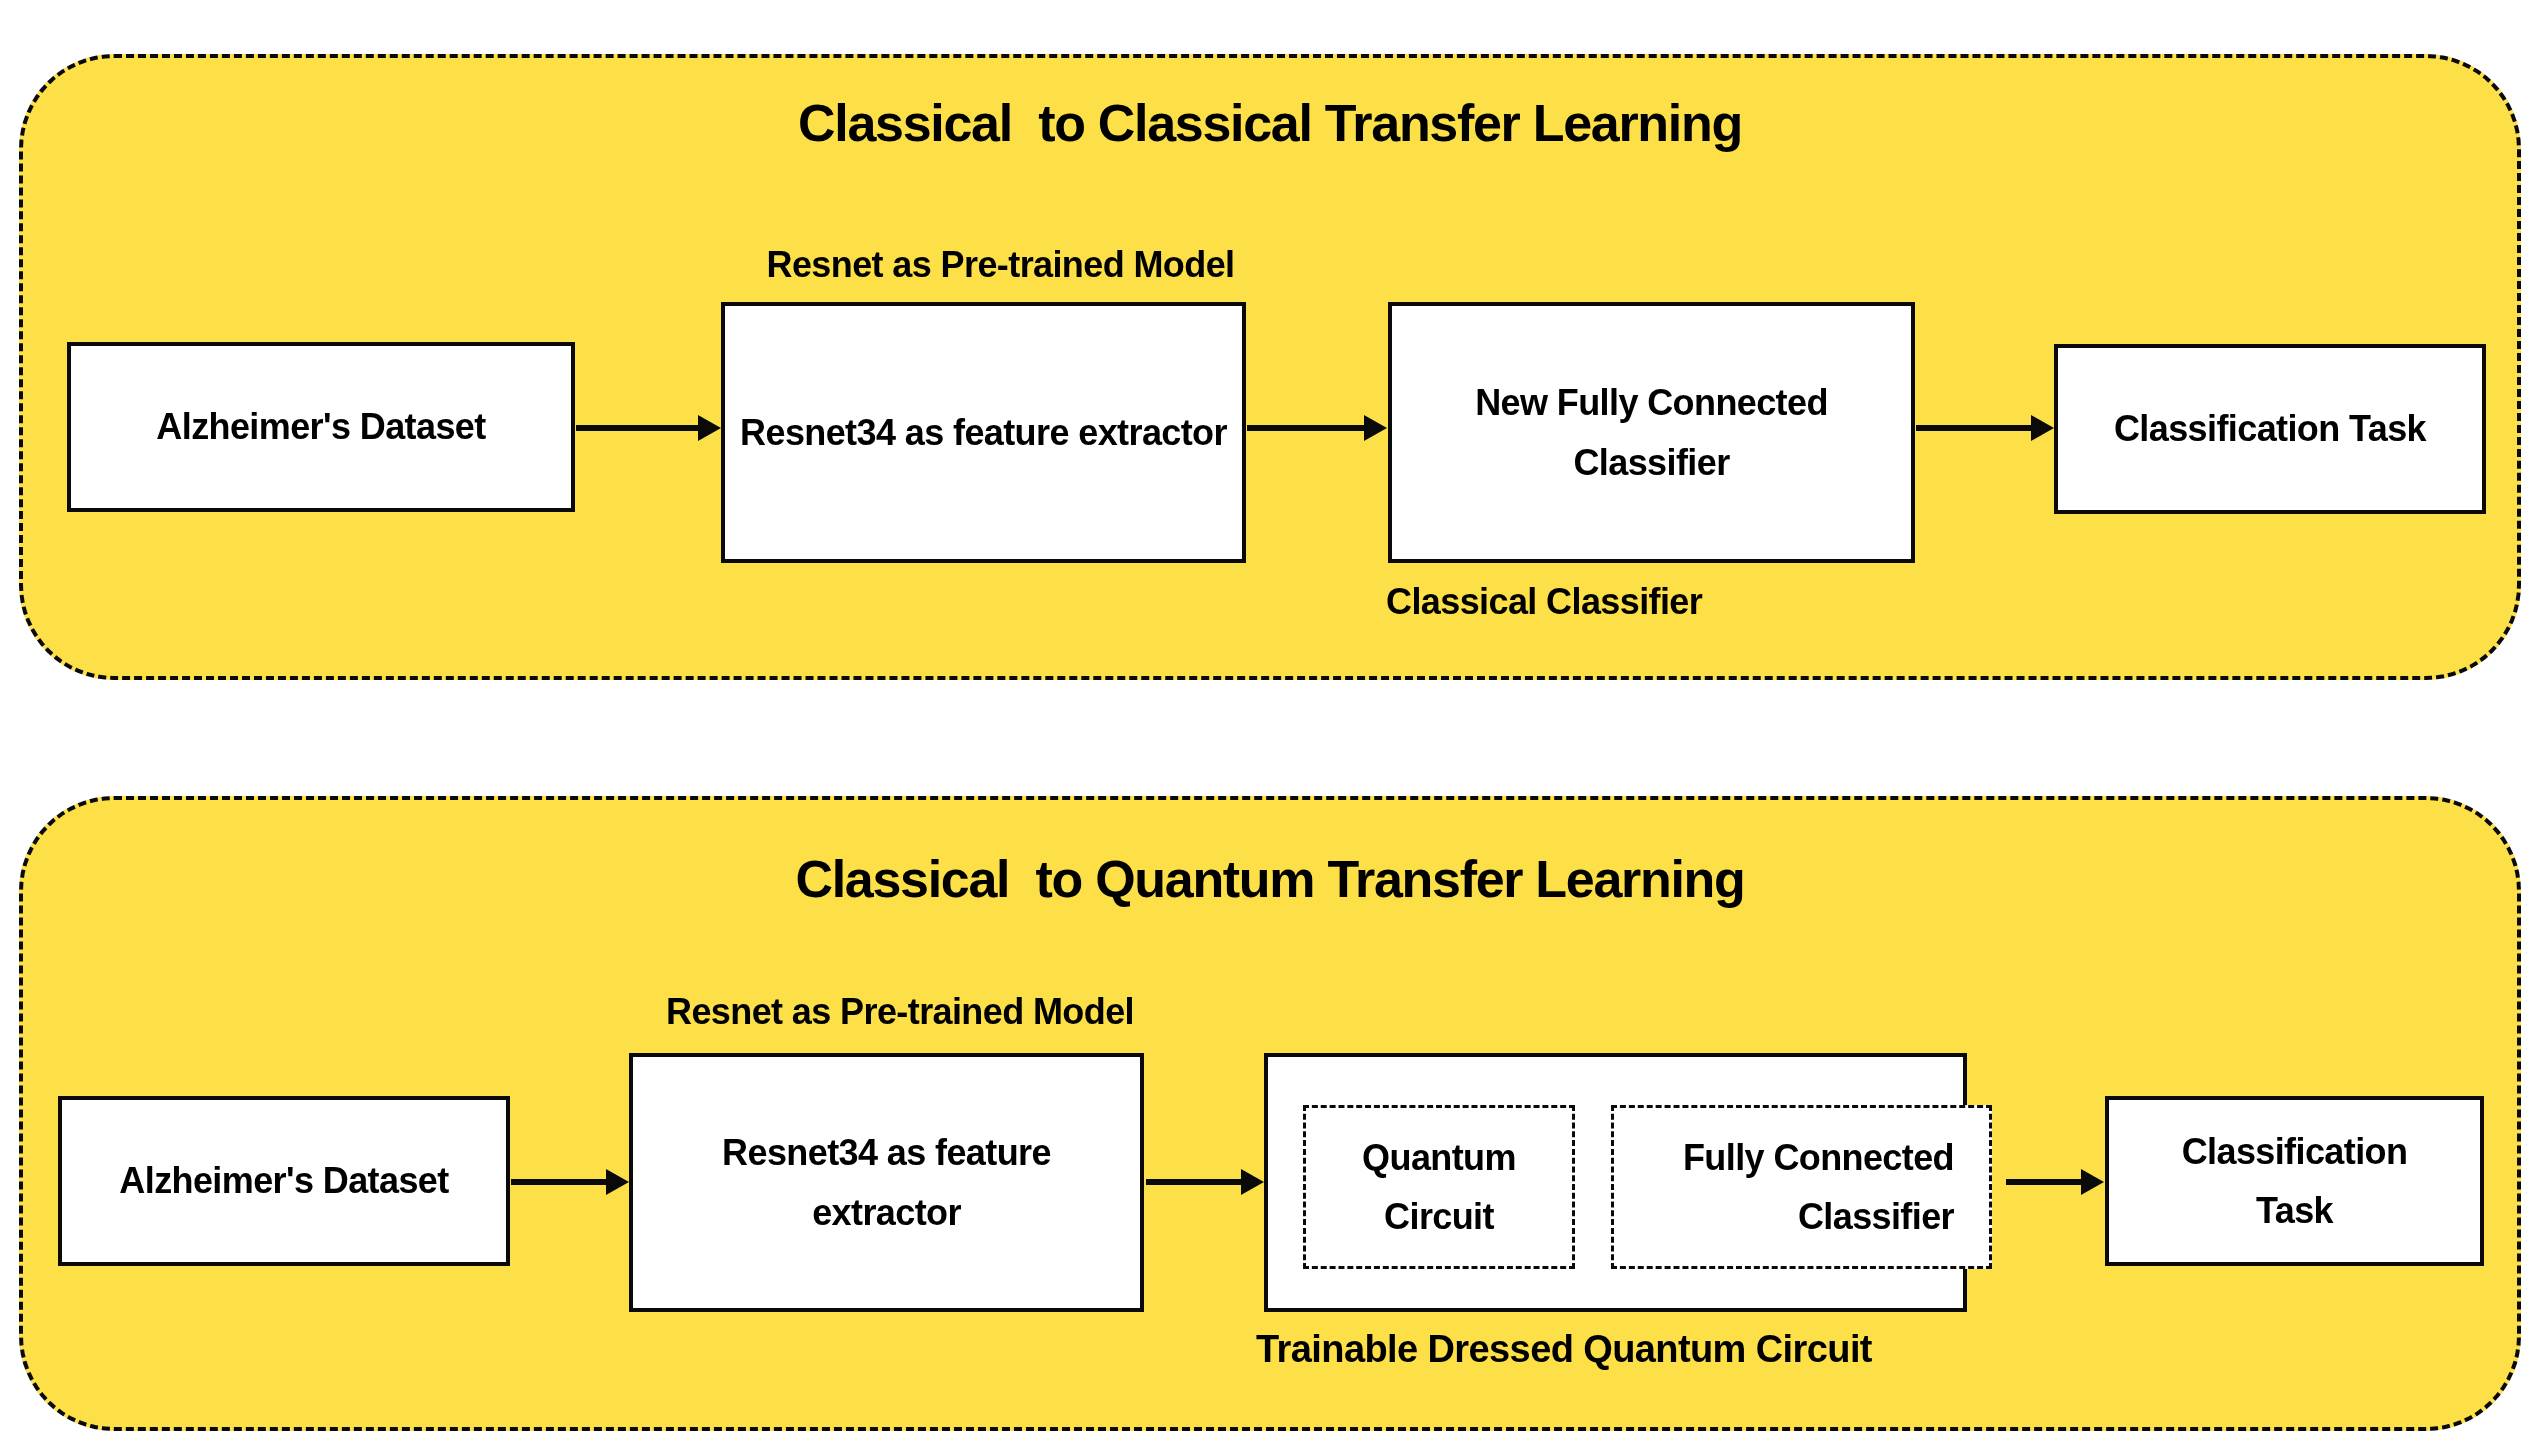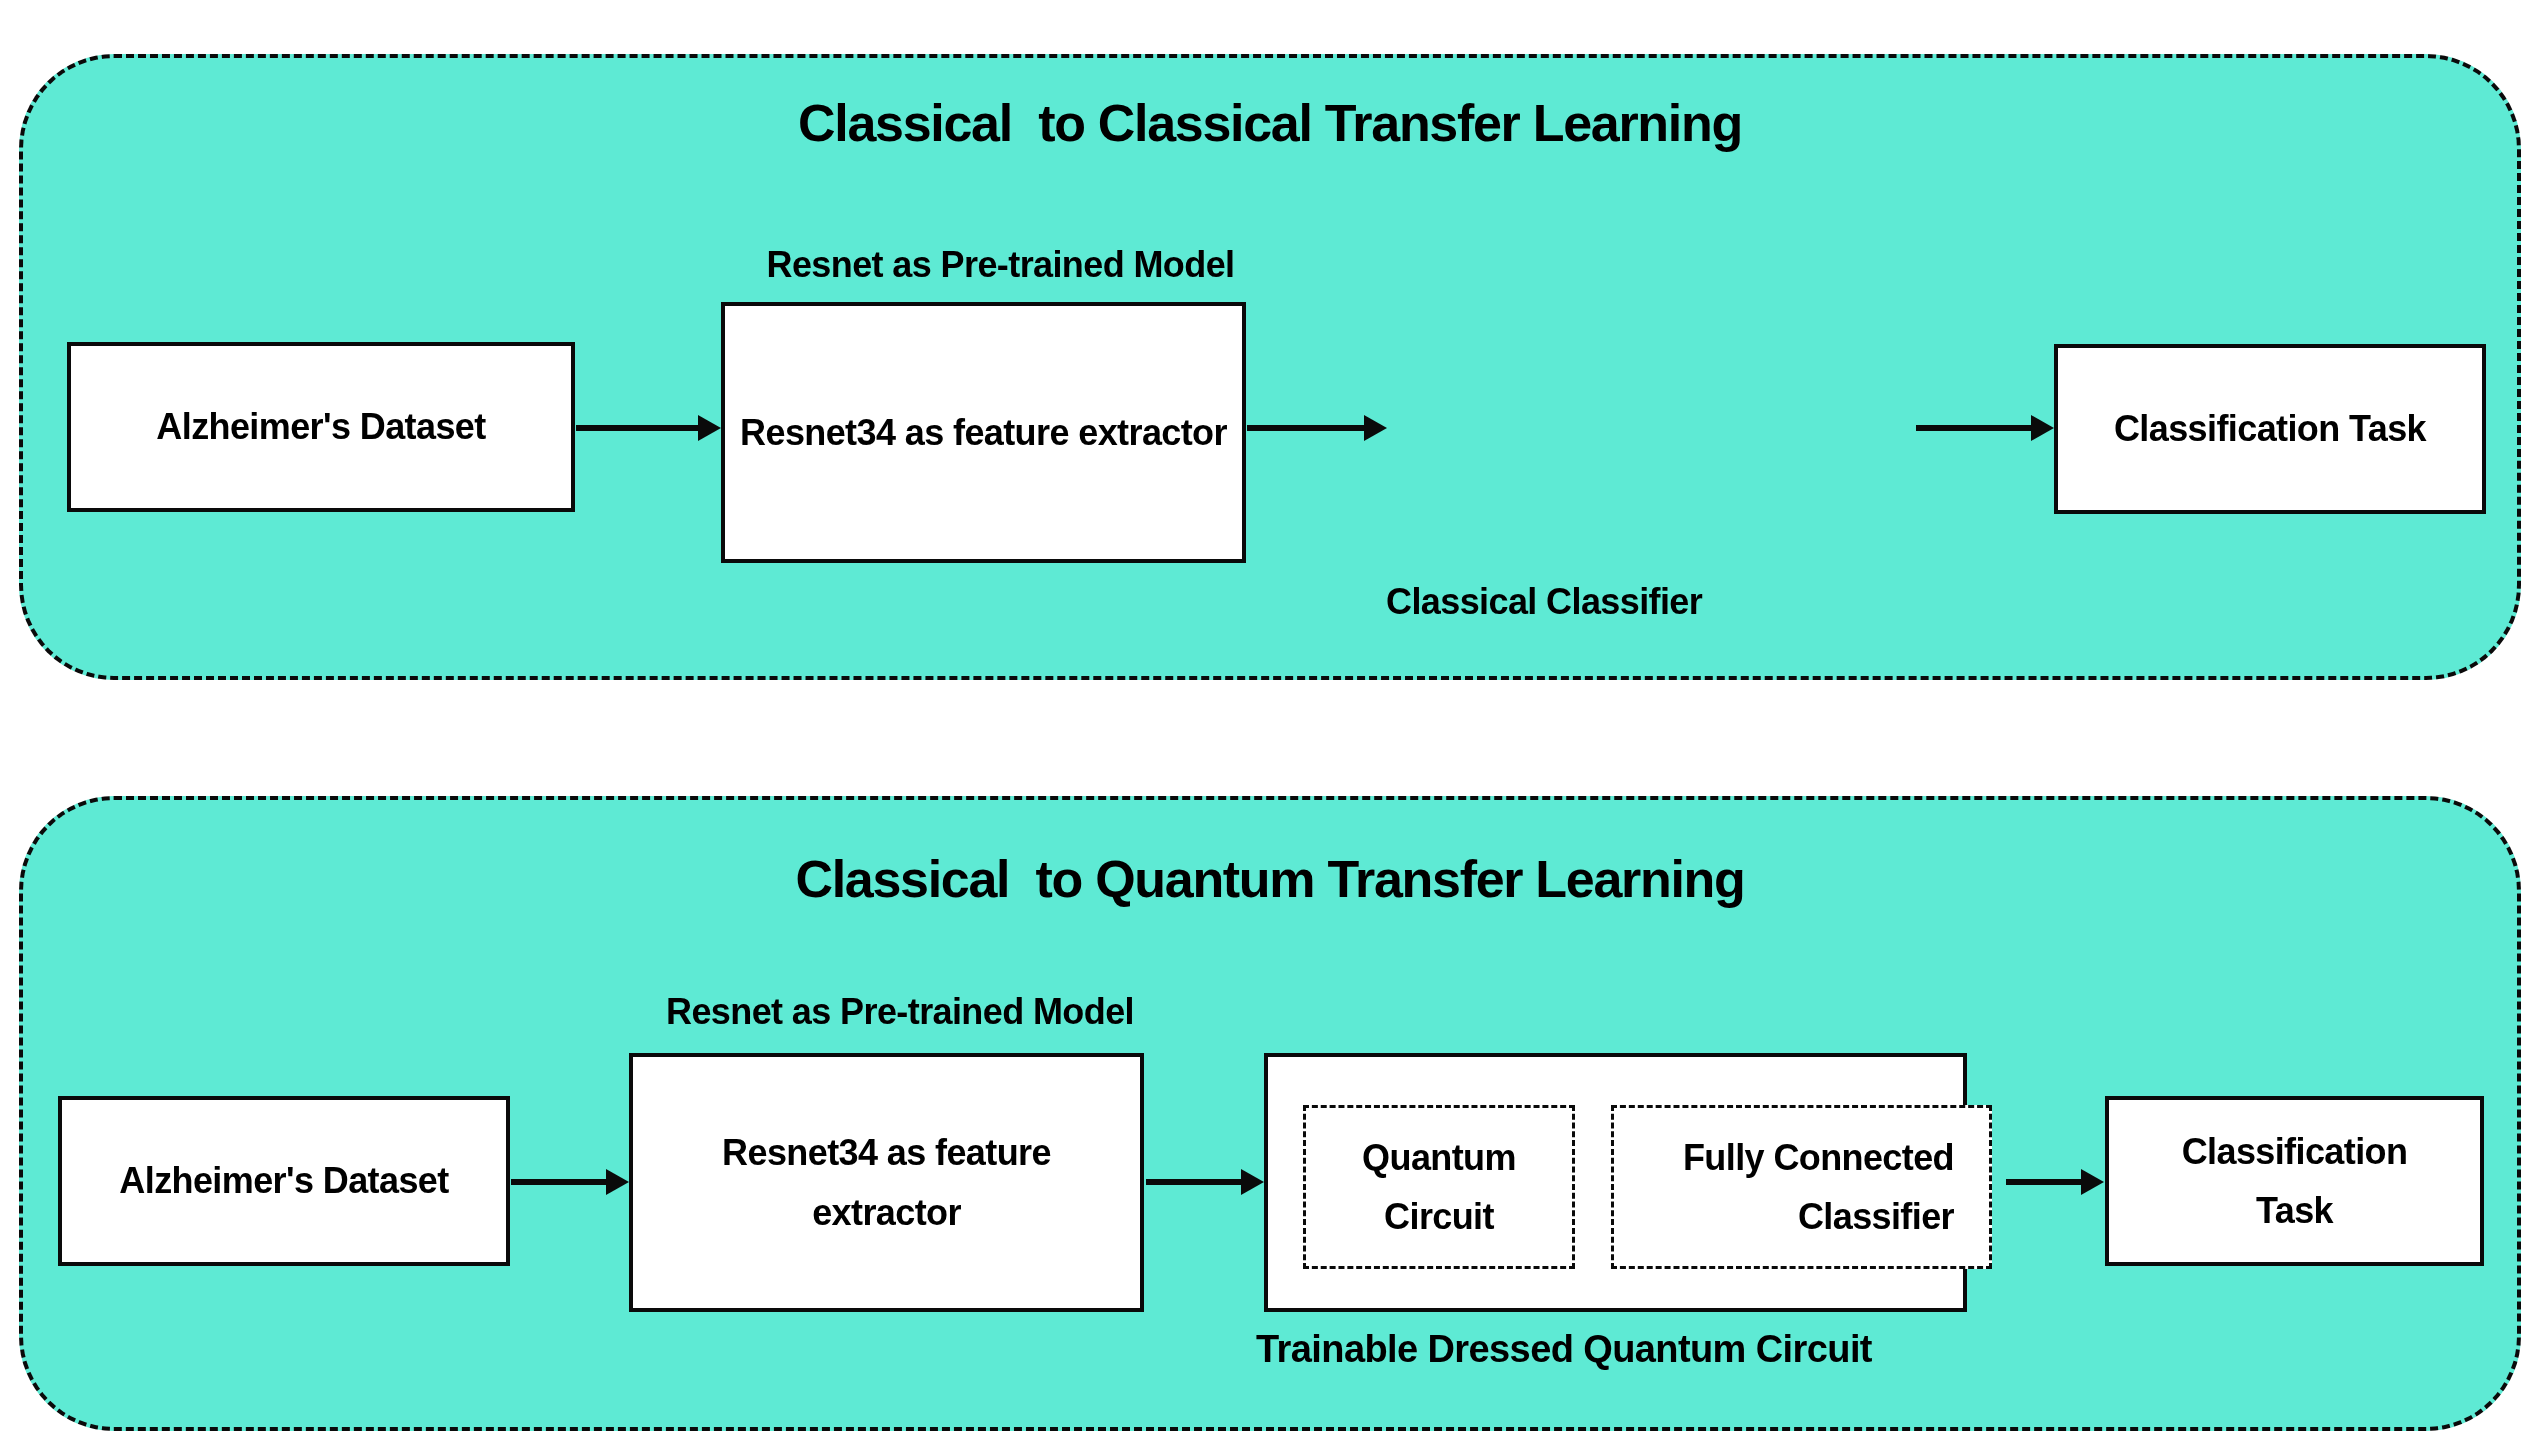--- a/index.html
+++ b/index.html
@@ -12,21 +12,21 @@
     height: 1450px;
     position: relative;
     font-family: "Liberation Sans", "DejaVu Sans", sans-serif;
     color: #000000;
     overflow: hidden;
   }
   .panel {
     position: absolute;
     border: 4.4px dashed #0a0a0a;
     border-radius: 95px;
-    background: #5eead4;
+    background: #fde047;
     text-decoration: underline;
   }
   .panel-title {
     position: absolute;
     left: 0;
     right: 0;
     text-align: center;
     font-weight: bold;
     font-size: 52px;
     letter-spacing: -1.3px;
@@ -105,20 +105,23 @@
 
   <div class="box" style="left:698px; top:244px; width:525px; height:261px;">
     <span>Resnet34 as feature extractor</span>
   </div>
 
   <div class="arrow" style="left:1224px; top:352px; width:140px;">
     <span class="shaft"></span>
     <span class="head"></span>
   </div>
 
+  <div class="box" style="left:1365px; top:244px; width:527px; height:261px;">
+    <span style="max-width:406px;">New Fully Connected Classifier</span>
+  </div>
 
   <div class="flow-label" style="left:1363px; top:522px;">Classical Classifier</div>
 
   <div class="arrow" style="left:1893px; top:352px; width:138px;">
     <span class="shaft"></span>
     <span class="head"></span>
   </div>
 
   <div class="box" style="left:2031px; top:286px; width:432px; height:170px;">
     <span>Classification Task</span>

